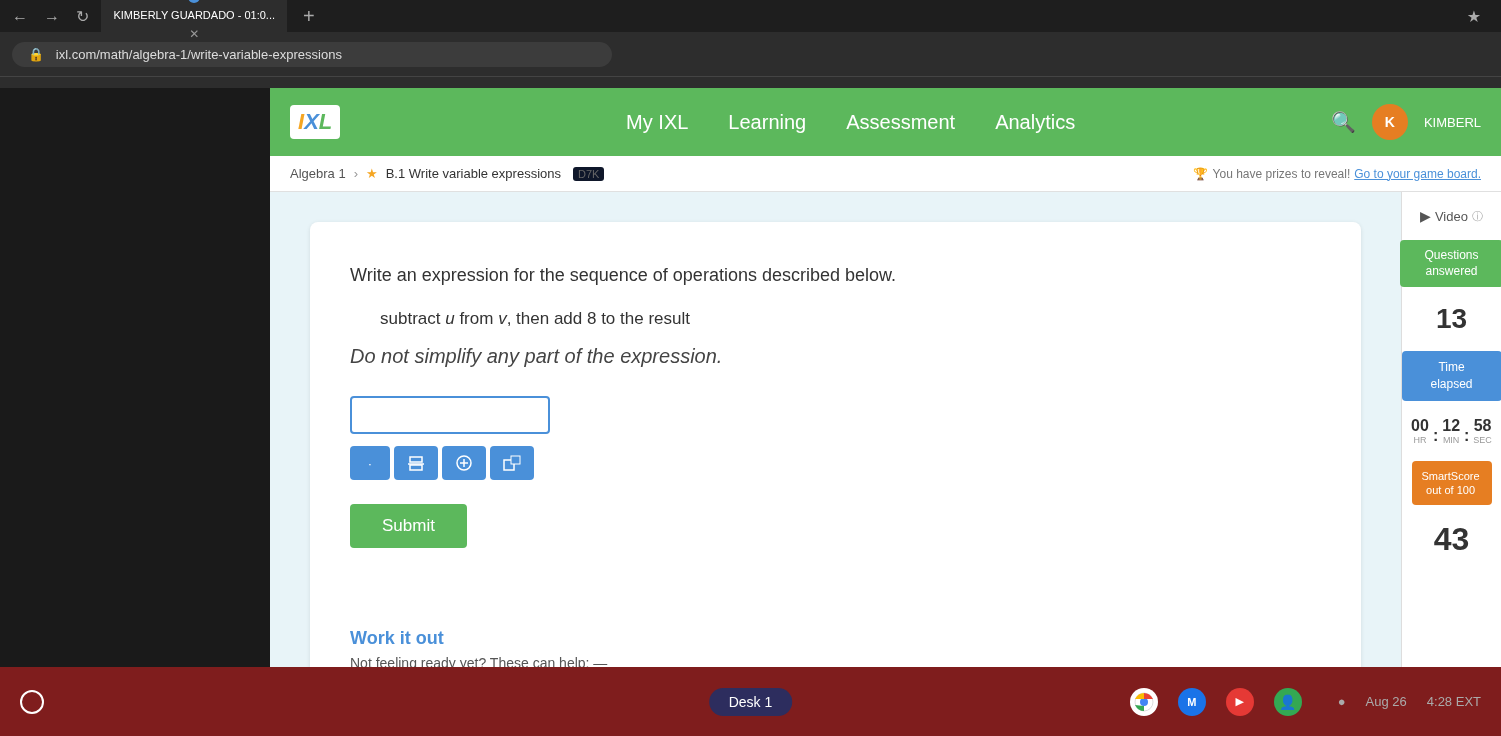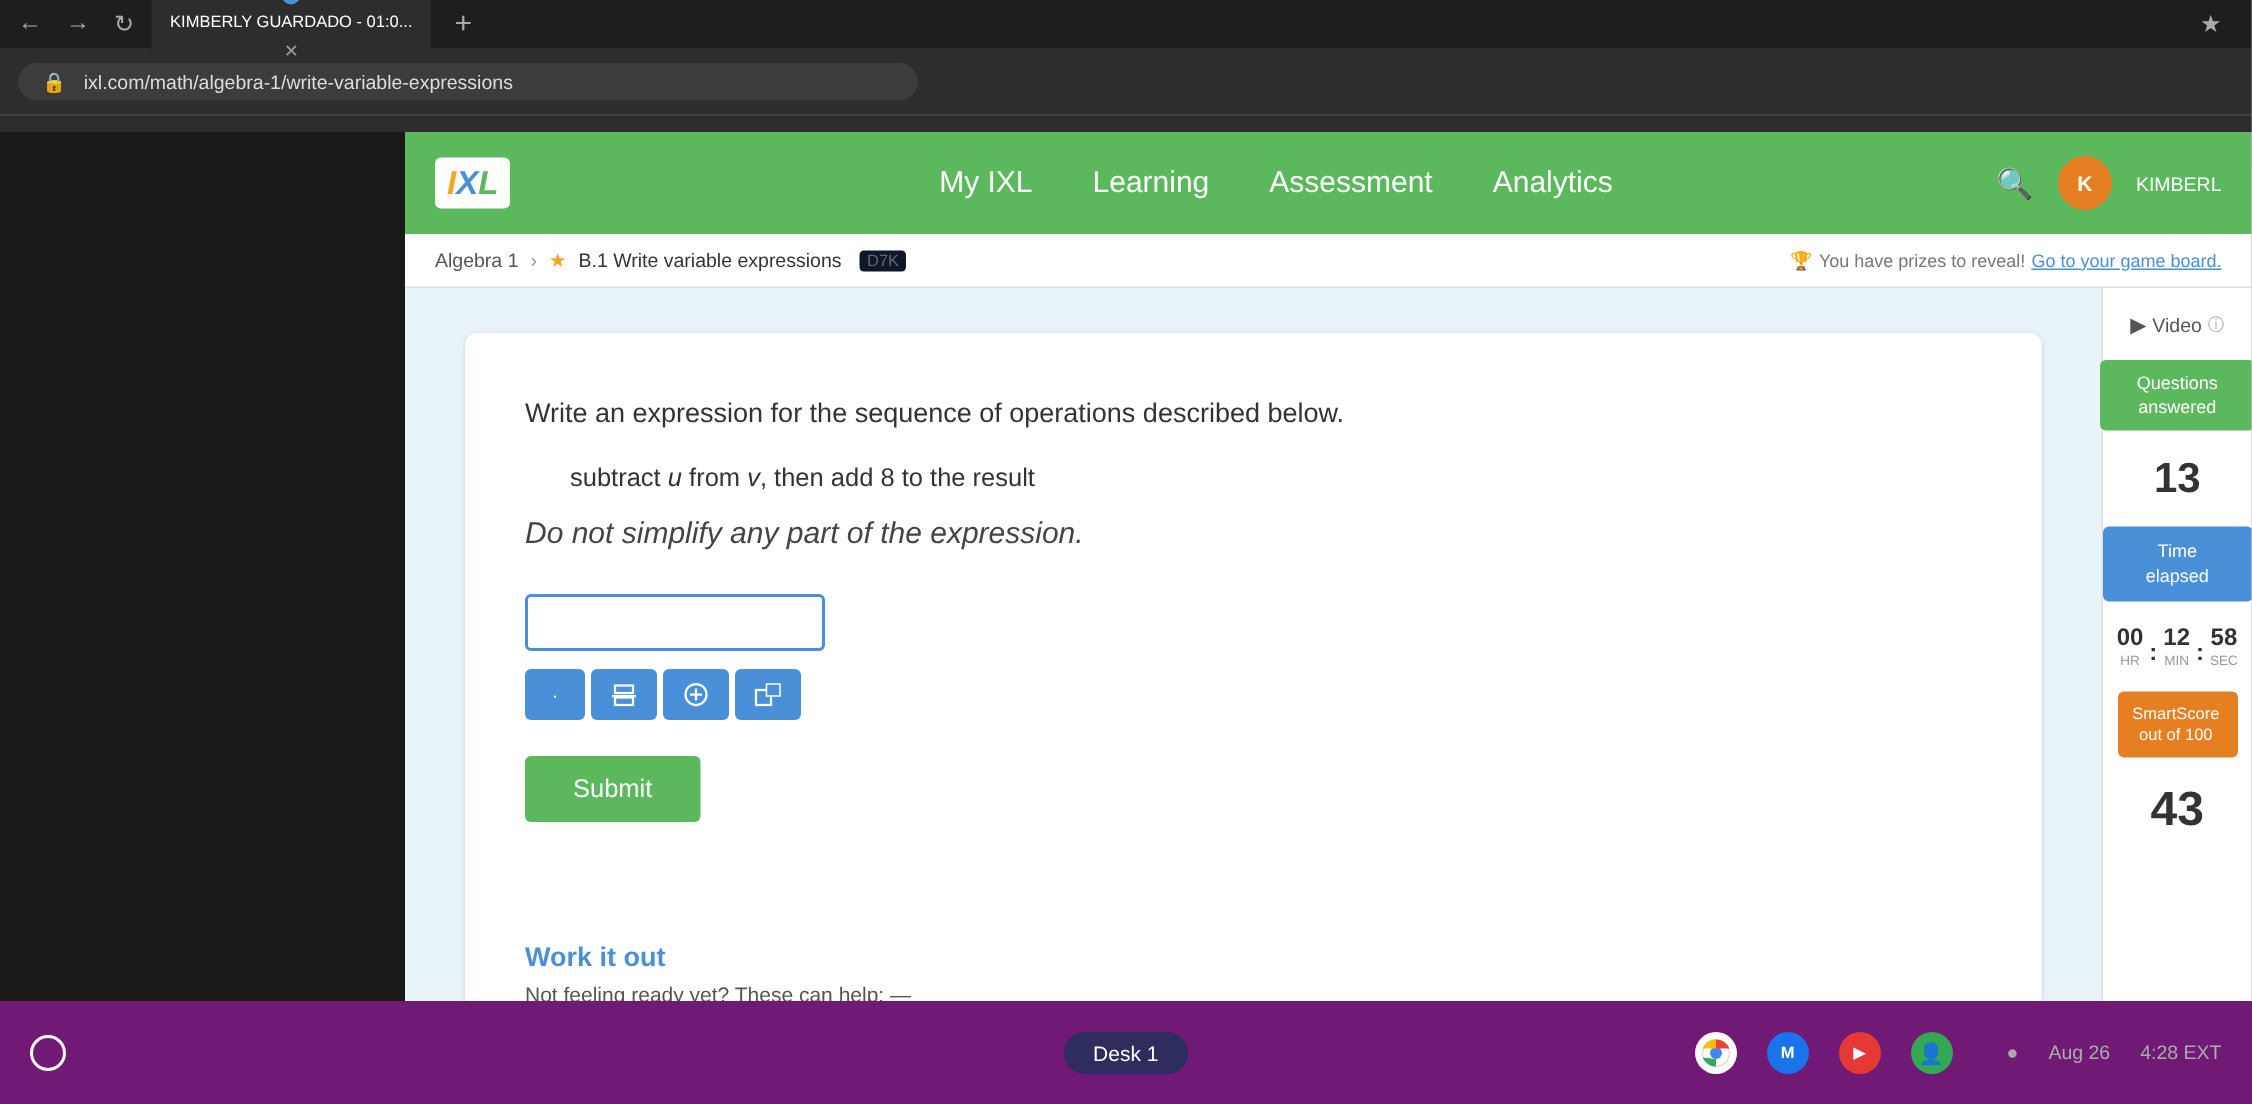--- a/index.html
+++ b/index.html
@@ -378,21 +378,21 @@
       text-align: center;
     }
 
     
     .taskbar {
       position: fixed;
       bottom: 0;
       left: 0;
       right: 0;
       height: 69px;
-      background: #701a75;
+      background: #7f1d1d;
       display: flex;
       align-items: center;
       padding: 0 20px;
       gap: 16px;
     }
     .taskbar-circle {
       width: 24px;
       height: 24px;
       border-radius: 50%;
       border: 2px solid #fff;

